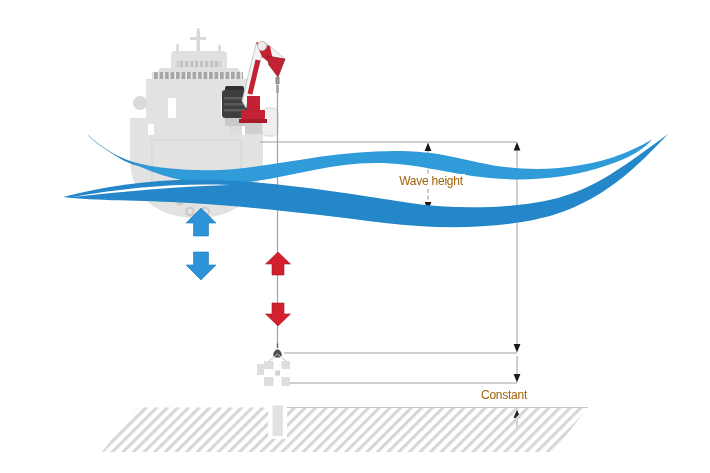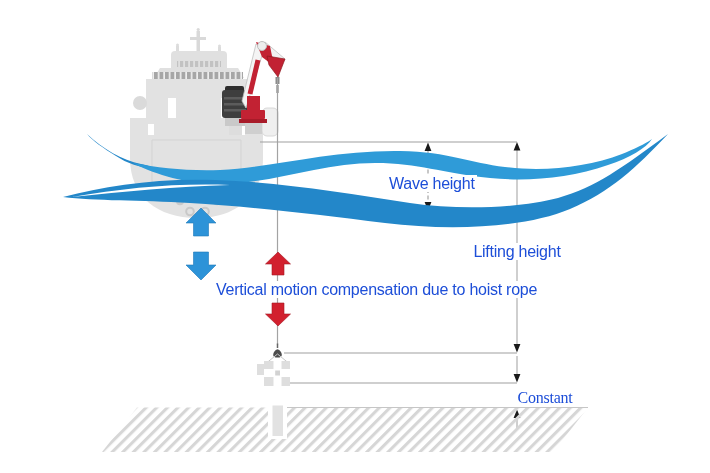--- a/index.html
+++ b/index.html
@@ -1,19 +1,19 @@
 <!DOCTYPE html>
 <html><head>
 <meta charset="utf-8">
 <style>
   html,body{margin:0;padding:0;background:#fff;}
   #stage{position:relative;width:710px;height:473px;background:#ffffff;overflow:hidden;
          font-family:"Liberation Sans",sans-serif;}
   #stage svg{position:absolute;left:0;top:0;}
-  .label{position:absolute;font-size:16px;line-height:1.15;color:#1d4ed8;
+  .label{position:absolute;font-size:12px;line-height:1.15;color:#a16207;
          letter-spacing:-0.25px;white-space:nowrap;}
   .label.center{text-align:center;}
   .label .bg{background:#ffffff;padding:0 2px;}
 </style>
 </head>
 <body>
 
 <div id="stage">
 
 <svg width="710" height="473" viewBox="0 0 710 473">
@@ -144,19 +144,17 @@
   </g>
   <g fill="#d2202e">
     <polygon points="278,252 290.5,264 284,264 284,275 272,275 272,264 265.5,264" stroke="#a51a24" stroke-width="0.6"></polygon>
     <polygon points="278,326 265.5,314 272,314 272,303 284,303 284,314 290.5,314" stroke="#a51a24" stroke-width="0.6"></polygon>
   </g>
 </svg>
 
   <div class="label center" style="left:387px;top:175px;width:88px;"><span class="bg">Wave height</span></div>
 
 
-  <div class="label center" style="left:467px;top:243px;width:100px;"><span class="bg">Lifting height</span></div>
 
-  <div class="label" style="left:214px;top:281px;"><span class="bg">Vertical motion compensation due to hoist rope</span></div>
 
-  <div class="label center" style="left:504px;top:389px;width:82px;font-family:Liberation Serif, serif;"><span class="bg">Constant</span></div>
+  <div class="label center" style="left:463px;top:389px;width:82px;"><span class="bg">Constant</span></div>
 
 </div>
 
 </body></html>

